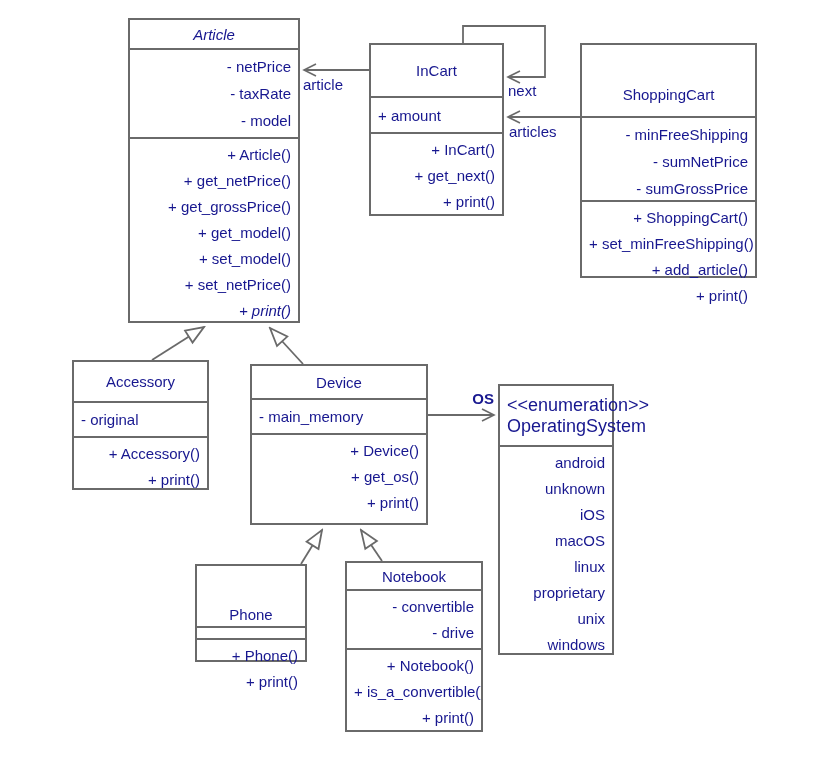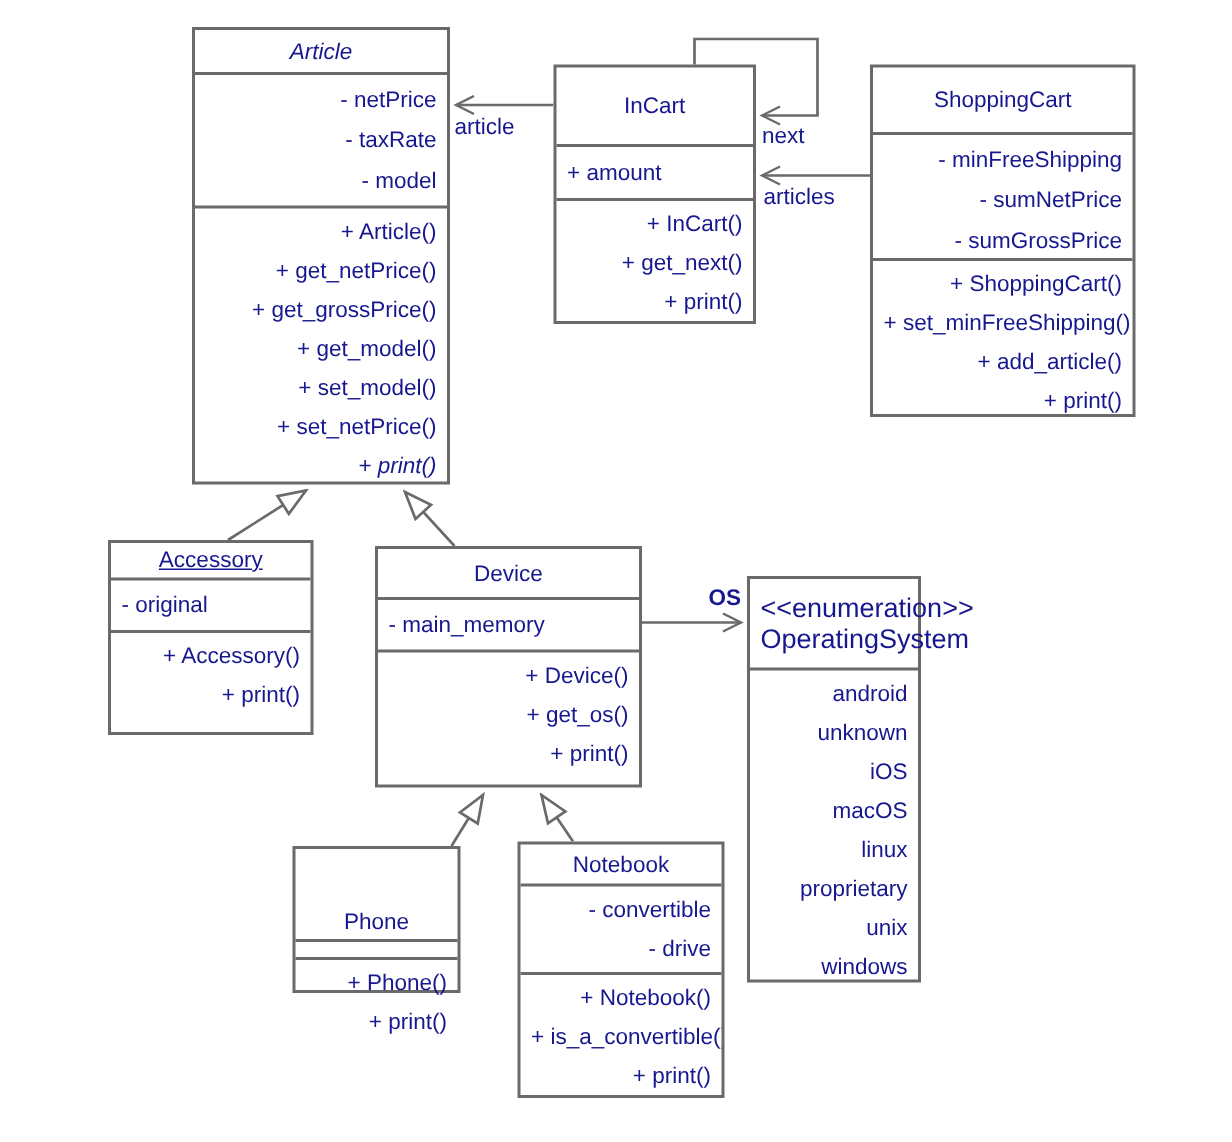--- a/index.html
+++ b/index.html
@@ -88,36 +88,36 @@
       <div class="row">+ amount</div>
     </div>
     <div class="sect pad-t rows-sm" style="height:82px;">
       <div class="row">+ InCart()</div>
       <div class="row">+ get_next()</div>
       <div class="row">+ print()</div>
     </div>
   </div>
 
   <div class="uml-class" style="left:580px;top:43px;width:177px;height:235px;">
-    <div class="ttl" style="height:43px;">ShoppingCart</div>
+    <div class="ttl" style="height:43px;margin-top:28px;">ShoppingCart</div>
     <div class="sect pad-t" style="height:84px;">
       <div class="row">- minFreeShipping</div>
       <div class="row">- sumNetPrice</div>
       <div class="row">- sumGrossPrice</div>
     </div>
     <div class="sect pad-t rows-sm" style="height:104px;">
       <div class="row">+ ShoppingCart()</div>
       <div class="row">+ set_minFreeShipping()</div>
       <div class="row">+ add_article()</div>
       <div class="row">+ print()</div>
     </div>
   </div>
 
   <div class="uml-class" style="left:72px;top:360px;width:137px;height:130px;">
-    <div class="ttl" style="height:23px;text-decoration:underline;">Accessory</div>
+    <div class="ttl" style="height:39px;">Accessory</div>
     <div class="sect" style="height:35px;display:flex;align-items:center;">
       <div class="row">- original</div>
     </div>
     <div class="sect pad-t rows-sm" style="height:58px;">
       <div class="row">+ Accessory()</div>
       <div class="row">+ print()</div>
     </div>
   </div>
 
   <div class="uml-class" style="left:250px;top:364px;width:178px;height:161px;">

